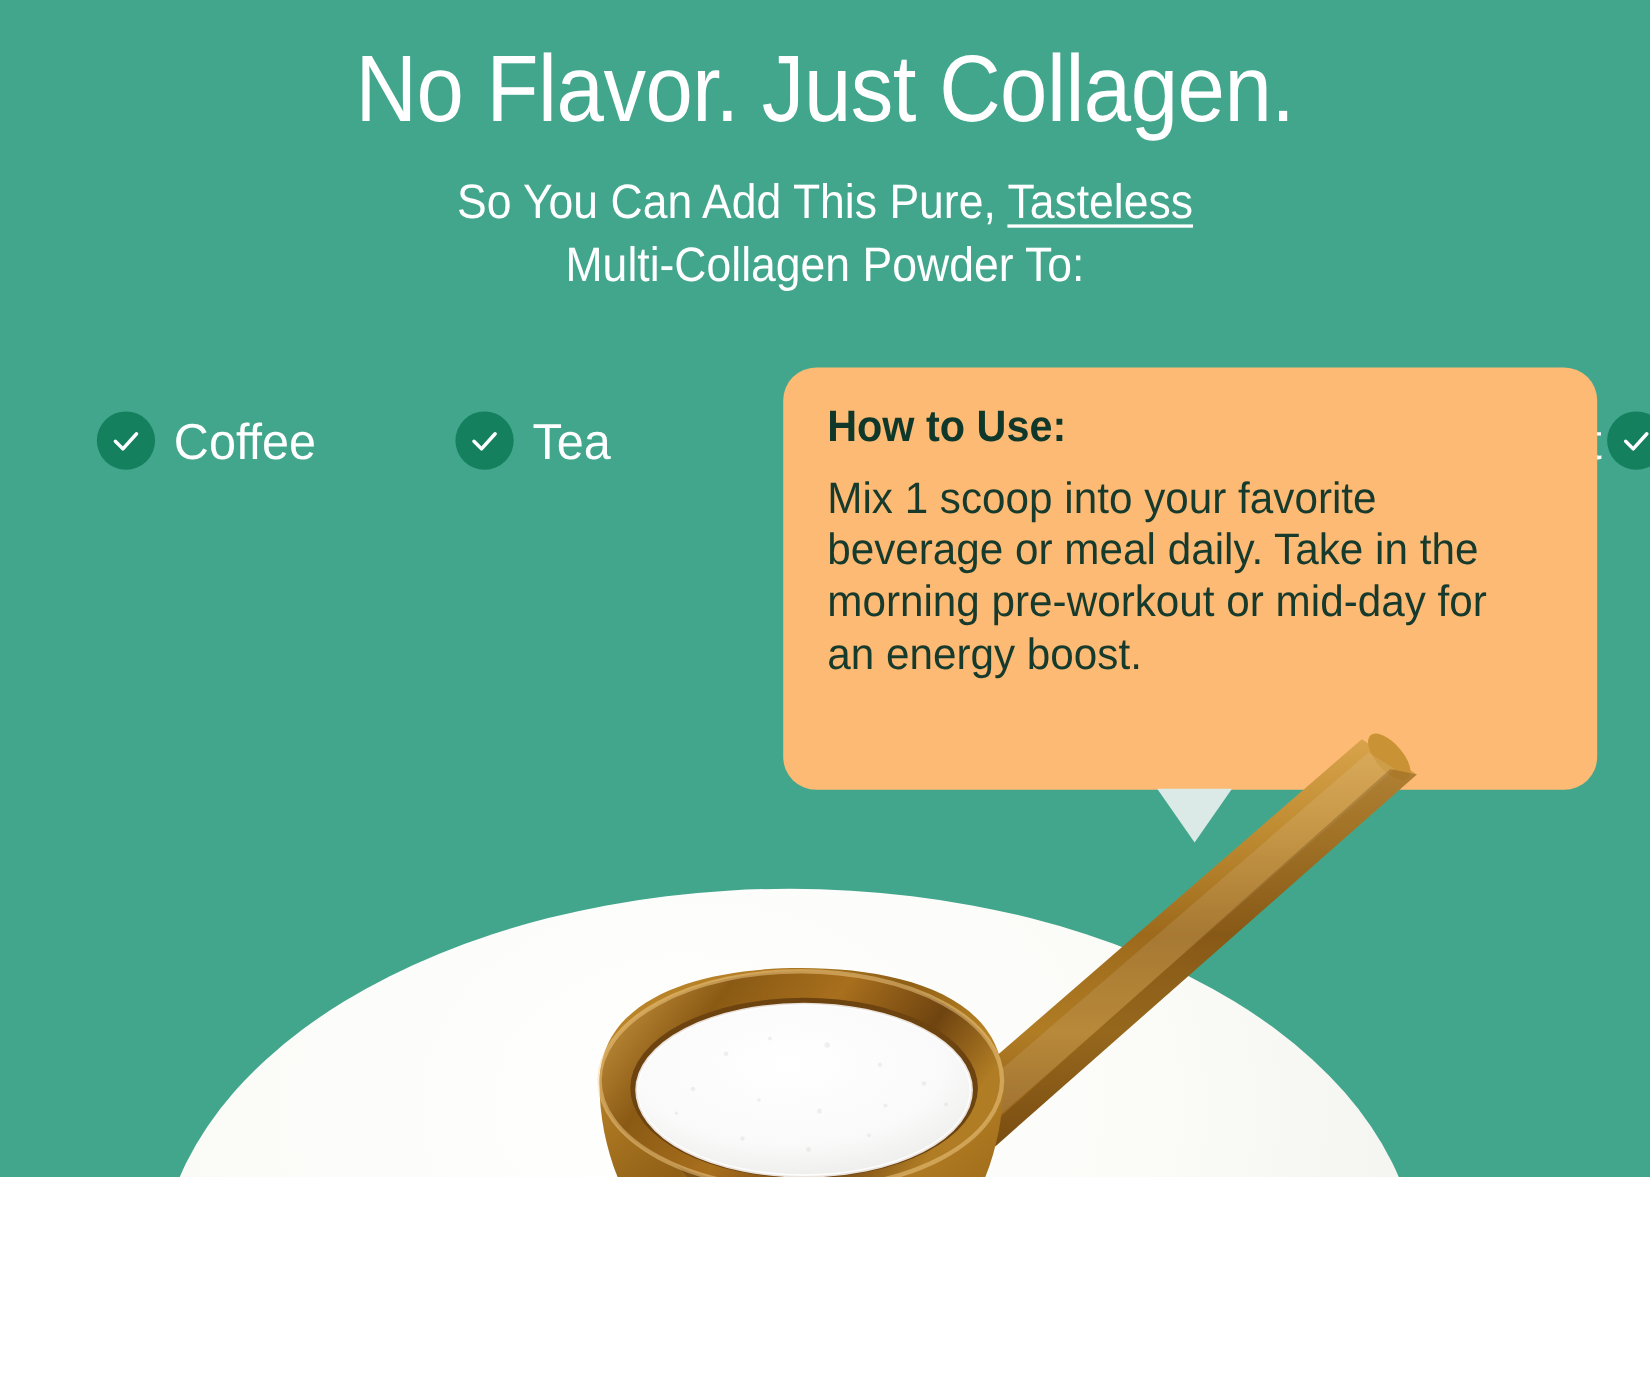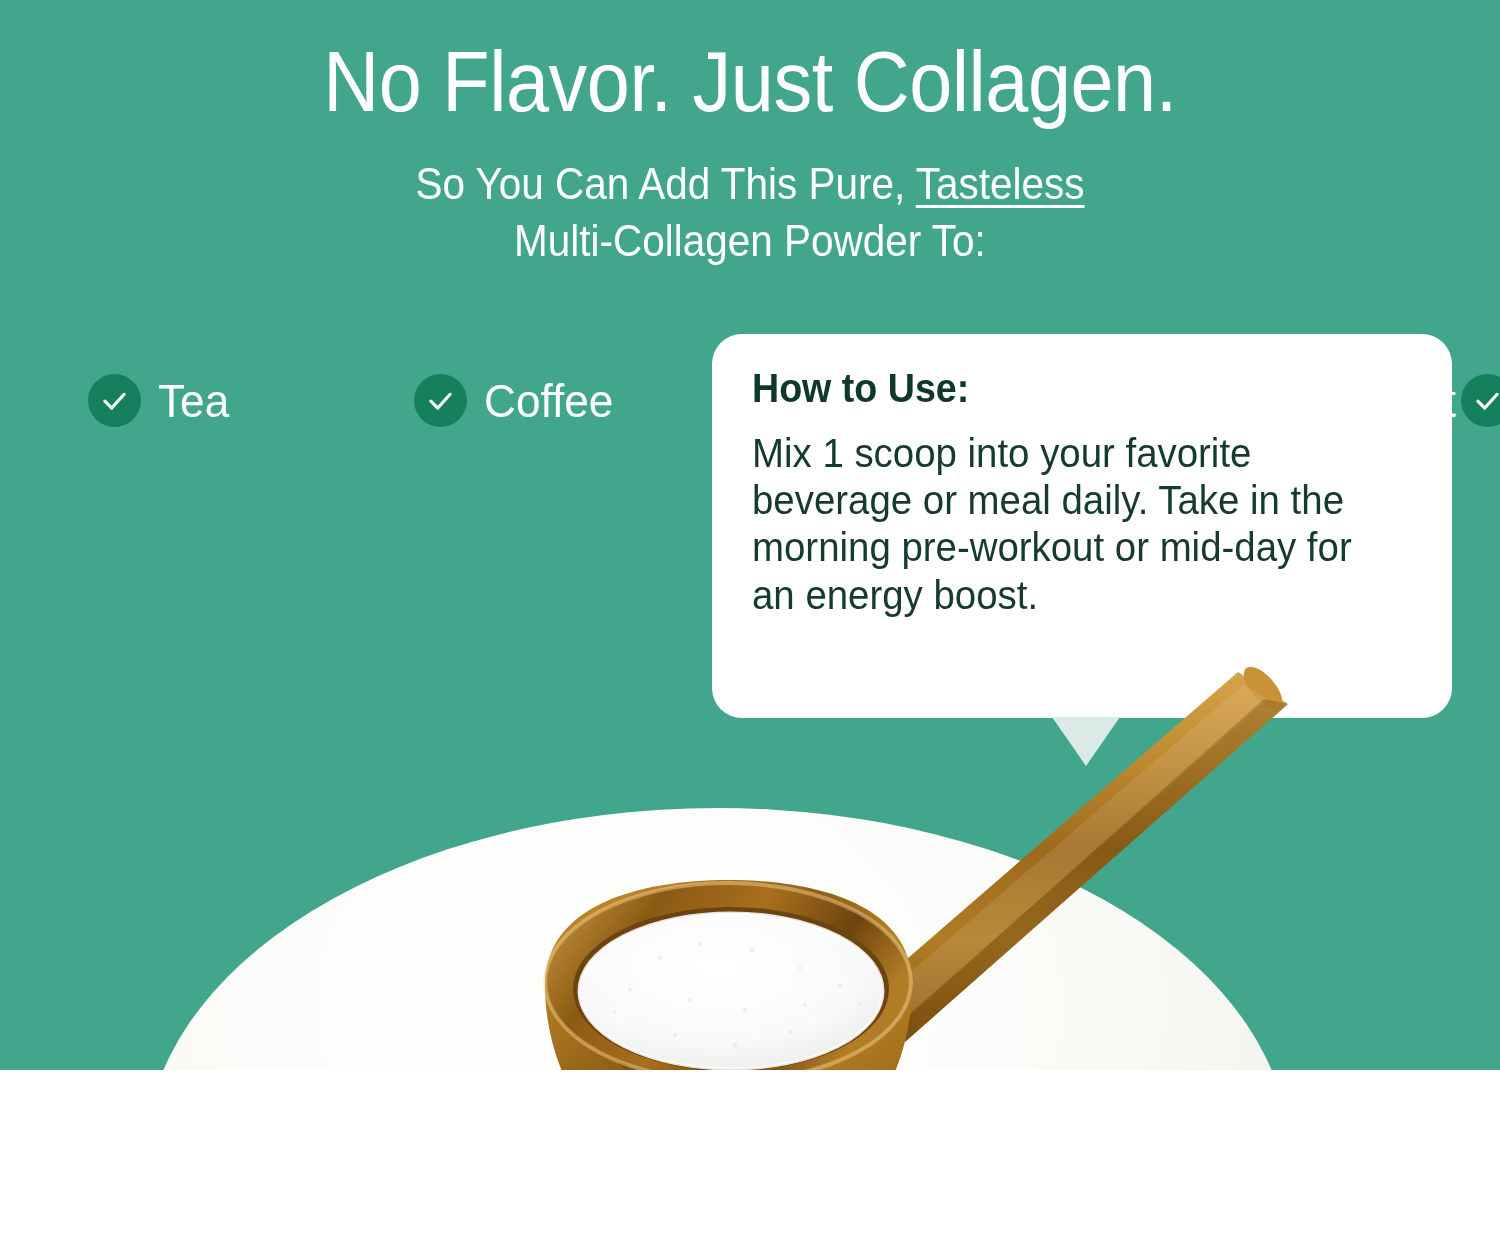--- a/index.html
+++ b/index.html
@@ -92,21 +92,21 @@
     transform-origin:left center;
   }
 
   
   .callout{
     position:absolute;
     left:712px;
     top:334px;
     width:740px;
     height:384px;
-    background:#ffffff;
+    background:#fdba74;
     border-radius:30px;
     box-sizing:border-box;
     padding:34px 40px 0 40px;
   }
   .callout-tail{
     position:absolute;
     left:1052px;
     top:717px;
     width:0;height:0;
     border-left:34px solid transparent;
@@ -147,30 +147,30 @@
   </div>
 
   <div class="checklist">
 
     <div class="check-item">
       <span class="check-circle">
         <svg width="33" height="33" viewBox="0 0 24 24" fill="none">
             <path d="M5 12.5 L10 17.5 L19 7.5" stroke="#ffffff" stroke-width="2.3" stroke-linecap="round" stroke-linejoin="round"></path>
           </svg>
       </span>
+      <span class="check-label">Coffee</span>
+    </div>
+
+    <div class="check-item">
+      <span class="check-circle">
+        <svg width="33" height="33" viewBox="0 0 24 24" fill="none">
+            <path d="M5 12.5 L10 17.5 L19 7.5" stroke="#ffffff" stroke-width="2.3" stroke-linecap="round" stroke-linejoin="round"></path>
+          </svg>
+      </span>
       <span class="check-label">Tea</span>
-    </div>
-
-    <div class="check-item">
-      <span class="check-circle">
-        <svg width="33" height="33" viewBox="0 0 24 24" fill="none">
-            <path d="M5 12.5 L10 17.5 L19 7.5" stroke="#ffffff" stroke-width="2.3" stroke-linecap="round" stroke-linejoin="round"></path>
-          </svg>
-      </span>
-      <span class="check-label">Coffee</span>
     </div>
 
     <div class="check-item">
       <span class="check-circle">
         <svg width="33" height="33" viewBox="0 0 24 24" fill="none">
             <path d="M5 12.5 L10 17.5 L19 7.5" stroke="#ffffff" stroke-width="2.3" stroke-linecap="round" stroke-linejoin="round"></path>
           </svg>
       </span>
       <span class="check-label">Water</span>
     </div>

